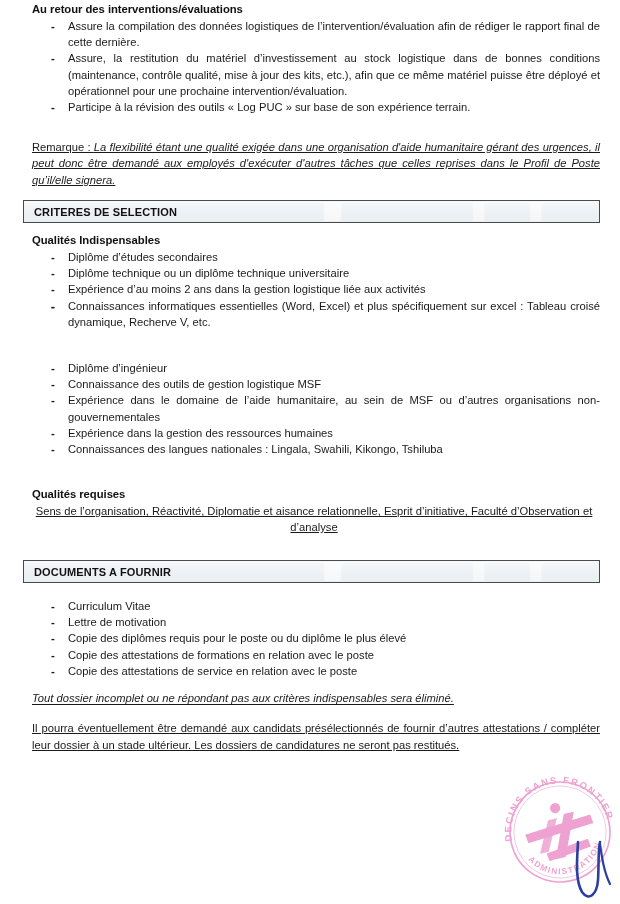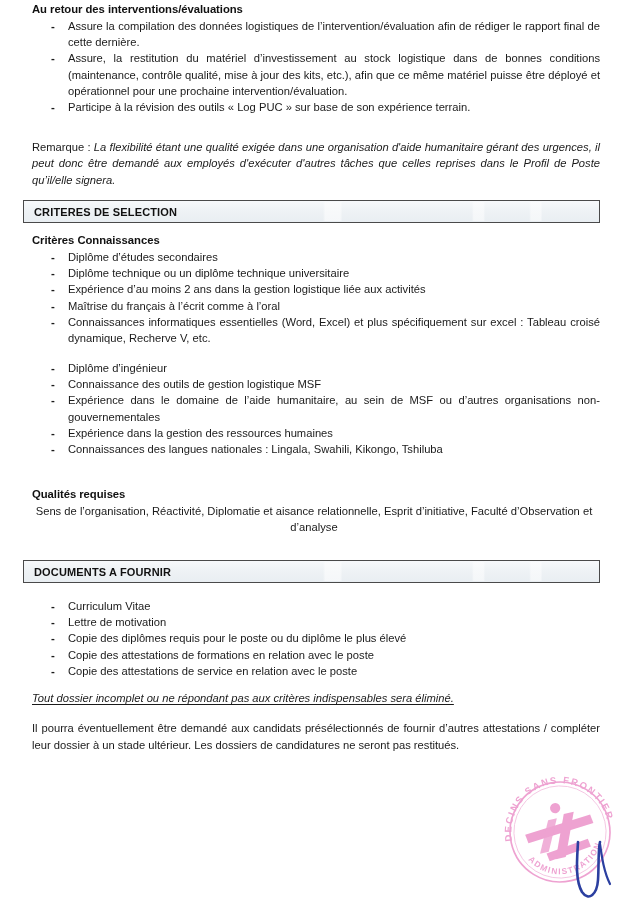--- a/index.html
+++ b/index.html
@@ -57,20 +57,21 @@
     text-align: justify;
     margin-right: 20px;
   }
 
   .para {
     font-size: 11.2px;
     line-height: 16.3px;
     margin: 0 20px 0 32px;
     text-align: justify;
     color: #1a1a1a;
+    text-decoration: underline;
   }
   .para.italic-body i {
     font-style: italic;
   }
   .para.plain {
     text-align: justify;
   }
   .para.noj {
     text-align: center;
   }
@@ -180,37 +181,36 @@
     <p class="para italic-body">
       <span>Remarque : </span><i>La flexibilité étant une qualité exigée dans une organisation d'aide humanitaire gérant des urgences, il peut donc être demandé aux employés d'exécuter d'autres tâches que celles reprises dans le Profil de Poste qu’il/elle signera.</i>
     </p>
   </section>
 
   <div class="banner" id="banner-criteria">
     <span>CRITERES DE SELECTION</span>
   </div>
 
   <section id="block-indisp">
-    <div class="sec-head">Critères Connaissances</div>
+    <div class="sec-head">Qualités Indispensables</div>
     <ul class="dashlist">
       <li>
         <span class="dash">-</span>
         <span>Diplôme d’études secondaires</span>
       </li>
       <li>
         <span class="dash">-</span>
         <span>Diplôme technique ou un diplôme technique universitaire</span>
       </li>
       <li>
         <span class="dash">-</span>
         <span>Expérience d’au moins 2 ans dans la gestion logistique liée aux activités</span>
       </li>
       <li>
         <span class="dash">-</span>
-        <span>Maîtrise du français à l’écrit comme à l’oral</span>
       </li>
       <li class="just">
         <span class="dash">-</span>
         <span>Connaissances informatiques essentielles (Word, Excel) et plus spécifiquement sur excel : Tableau croisé dynamique, Recherve V, etc.</span>
       </li>
     </ul>
   </section>
 
   <section id="block-souhait">
     <ul class="dashlist">

